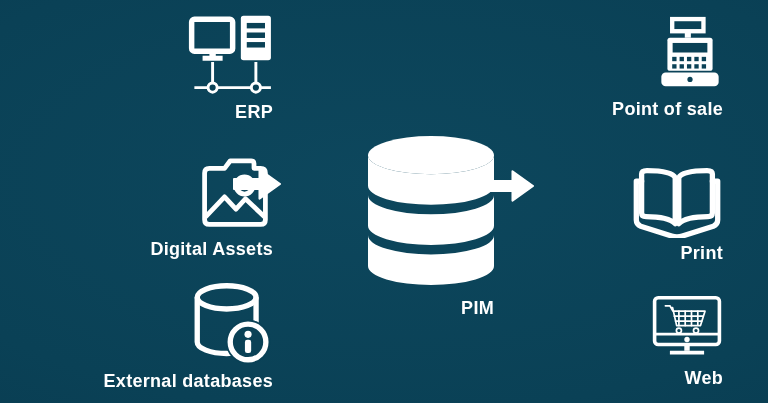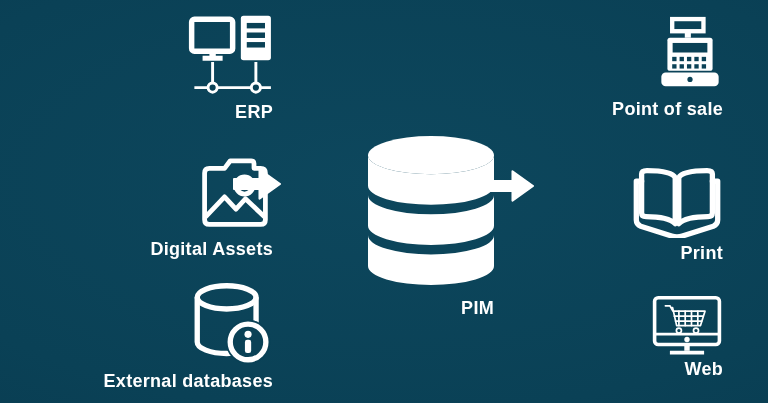--- a/index.html
+++ b/index.html
@@ -131,16 +131,16 @@
       <rect x="37" y="56" width="6" height="7" fill="#fff"></rect>
       <line x1="21" y1="65" x2="59" y2="65" stroke="#fff" stroke-width="4"></line>
       <g fill="none" stroke="#fff" stroke-width="1.9" stroke-linejoin="round" stroke-linecap="round">
         <path d="M16,13 h5 l3.5,6 h35.5 l-5,16 h-26.5 l-4.5,-20"></path>
         <path d="M31,19 V35 M38,19 V35 M45,19 V35 M52,19 V34"></path>
         <path d="M26,24.5 H58 M27.3,30 H56.3"></path>
         <circle cx="31" cy="40.5" r="2.8"></circle>
         <circle cx="50" cy="40.5" r="2.8"></circle>
       </g>
     </svg>
-    <div class="label" style="">Web</div>
+    <div class="label" style="margin-top:9px">Web</div>
   </div>
 
 </div>
 
 </body></html>

